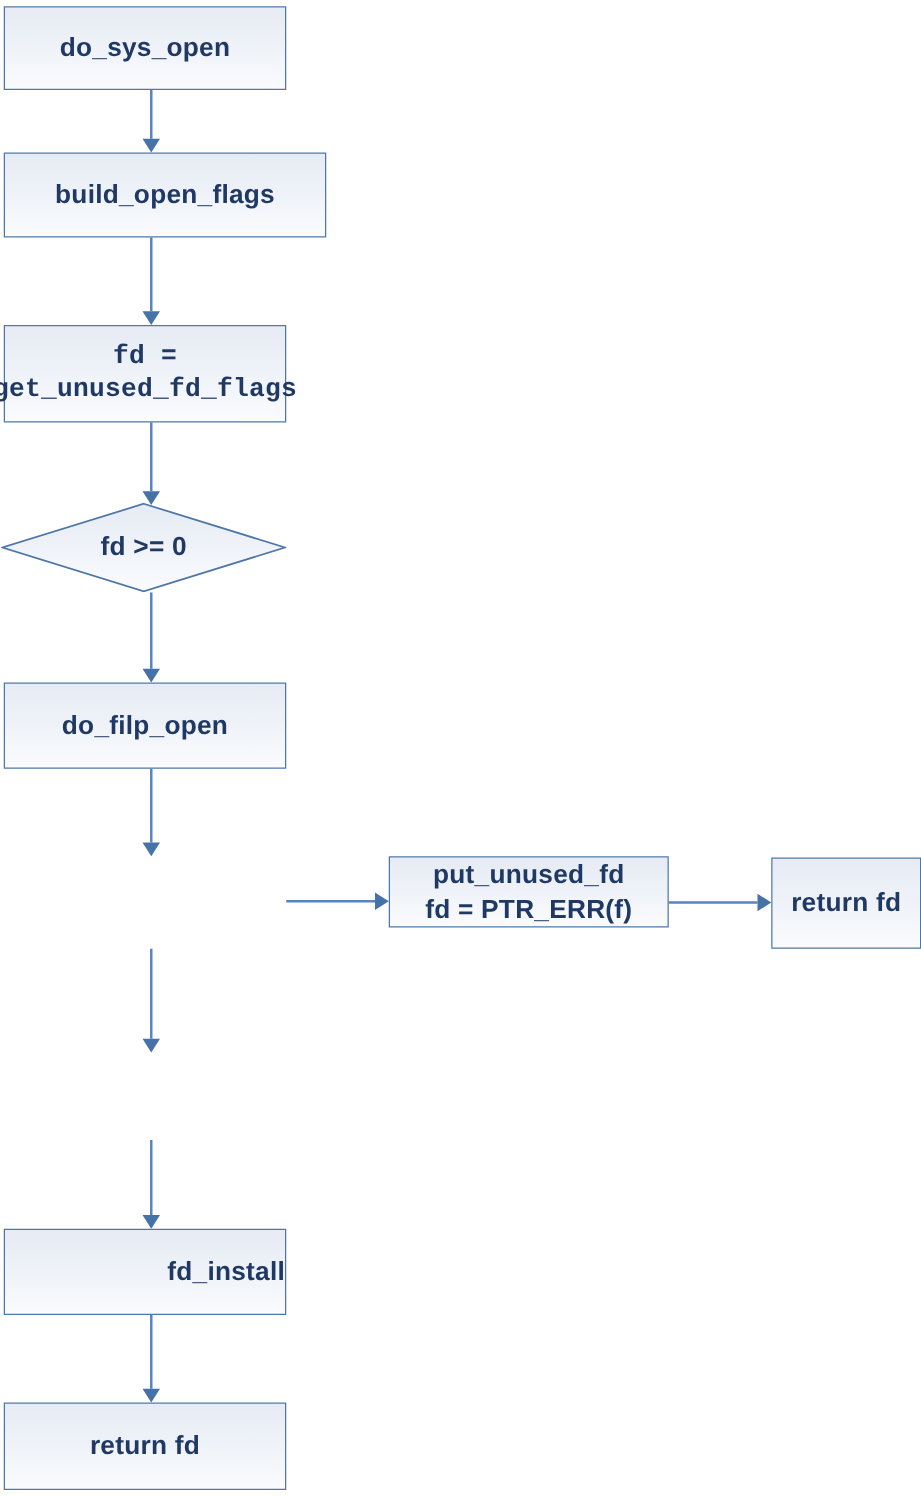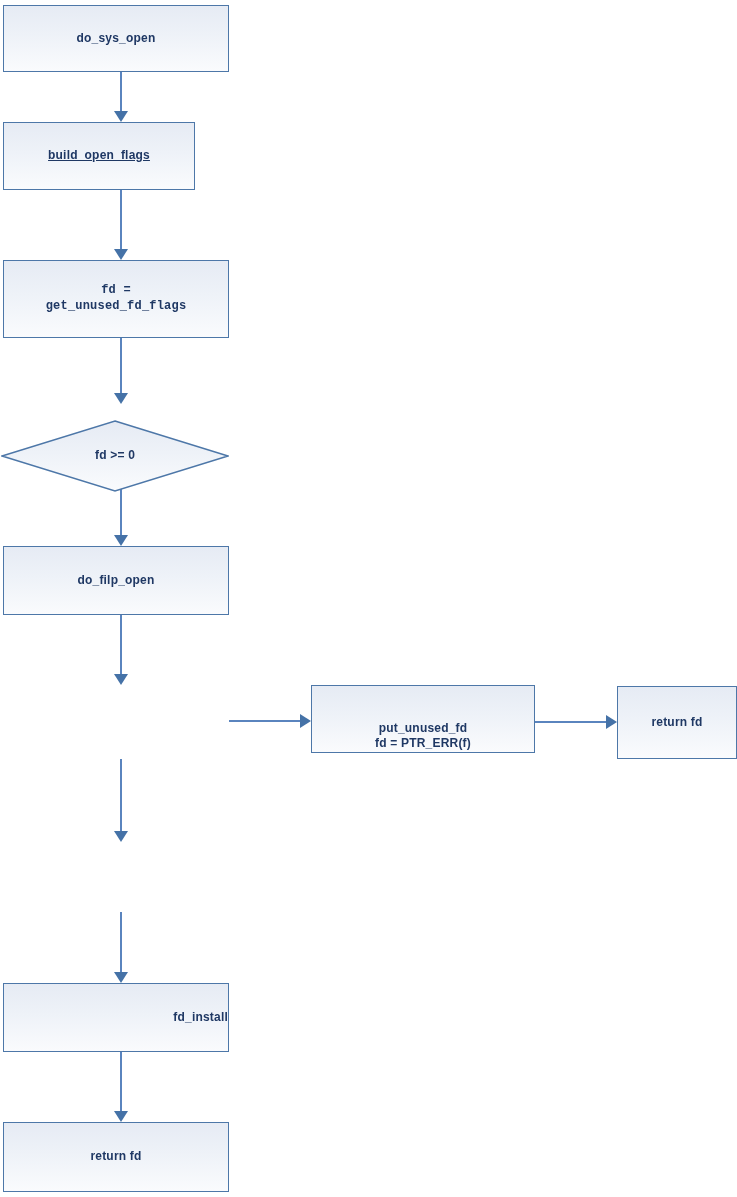--- a/index.html
+++ b/index.html
@@ -22,21 +22,21 @@
   
   .node {
     position: absolute;
     box-sizing: border-box;
     display: flex;
     align-items: center;
     justify-content: center;
     text-align: center;
     color: #1f3864;
     font-weight: bold;
-    font-size: 12px;
+    font-size: 21px;
     line-height: 1.30;
     letter-spacing: 0.2px;
     white-space: pre-line;
   }
 
   .node.process {
     border: 1px solid #4d77a8;
     background: linear-gradient(to bottom, #e6ebf4 0%, #eef2f8 45%, #fafbfd 100%);
   }
 
@@ -144,49 +144,49 @@
 
   <div class="conn" style="left:114px; top:1052px; width:14px; height:70px;">
     <div class="line-v" style="left:6px; height:59px;"></div>
     <div class="arrowhead-d" style="left:0px; top:59px;"></div>
   </div>
 
   <div class="node process" style="left:3px; top:5px; width:226px; height:67px;">
     <span>do_sys_open</span>
   </div>
 
-  <div class="node process" style="left:3px; top:122px; width:192px; height:68px;text-decoration:underline;">
+  <div class="node process" style="left:3px; top:122px; width:258px; height:68px;">
     <span>build_open_flags</span>
   </div>
 
   <div class="node process" style="left:3px; top:260px; width:226px; height:78px;font-family:Liberation Mono, monospace;">
     <span>fd =
 get_unused_fd_flags</span>
   </div>
 
-  <div class="node decision" style="left:1px; top:420px; width:228px; height:72px;align-items:center;">
+  <div class="node decision" style="left:1px; top:402px; width:228px; height:72px;align-items:center;">
     <svg viewBox="0 0 228 72" preserveAspectRatio="none">
       <defs>
         <linearGradient id="dgrad1" x1="0" y1="0" x2="0" y2="1">
           <stop offset="0%" stop-color="#e6ebf4"></stop>
           <stop offset="45%" stop-color="#eef2f8"></stop>
           <stop offset="100%" stop-color="#fafbfd"></stop>
         </linearGradient>
       </defs>
       <polygon points="114,1 227,36 114,71 1,36" fill="url(#dgrad1)" stroke="#4d77a8" stroke-width="1.4"></polygon>
     </svg>
     <span class="dlabel">fd &gt;= 0</span>
   </div>
 
   <div class="node process" style="left:3px; top:546px; width:226px; height:69px;">
     <span>do_filp_open</span>
   </div>
 
 
-  <div class="node process" style="left:311px; top:685px; width:224px; height:68px;align-items:flex-end;">
+  <div class="node process" style="left:311px; top:685px; width:224px; height:57px;">
     <span>put_unused_fd
 fd = PTR_ERR(f)</span>
   </div>
 
   <div class="node process" style="left:617px; top:686px; width:120px; height:73px;">
     <span>return fd</span>
   </div>
 
 
   <div class="node process" style="left:3px; top:983px; width:226px; height:69px;justify-content:flex-end;">

